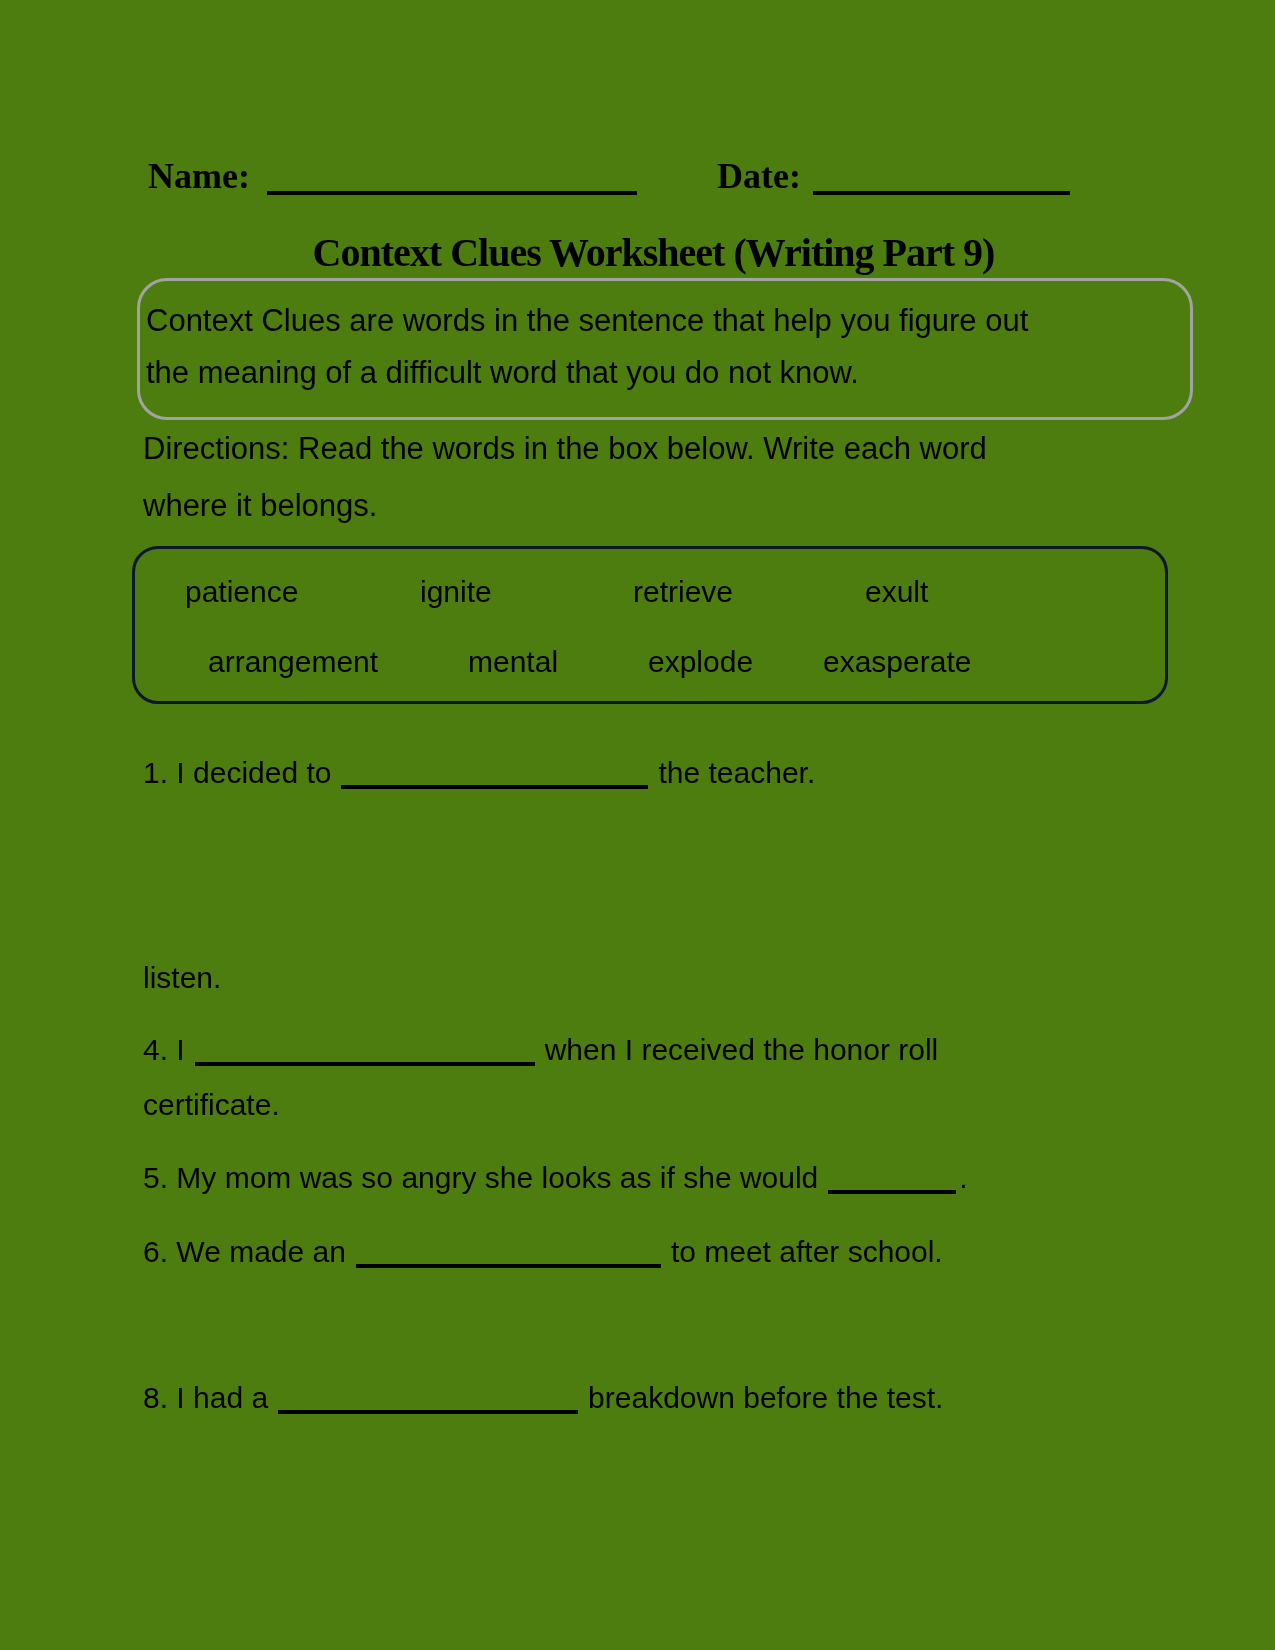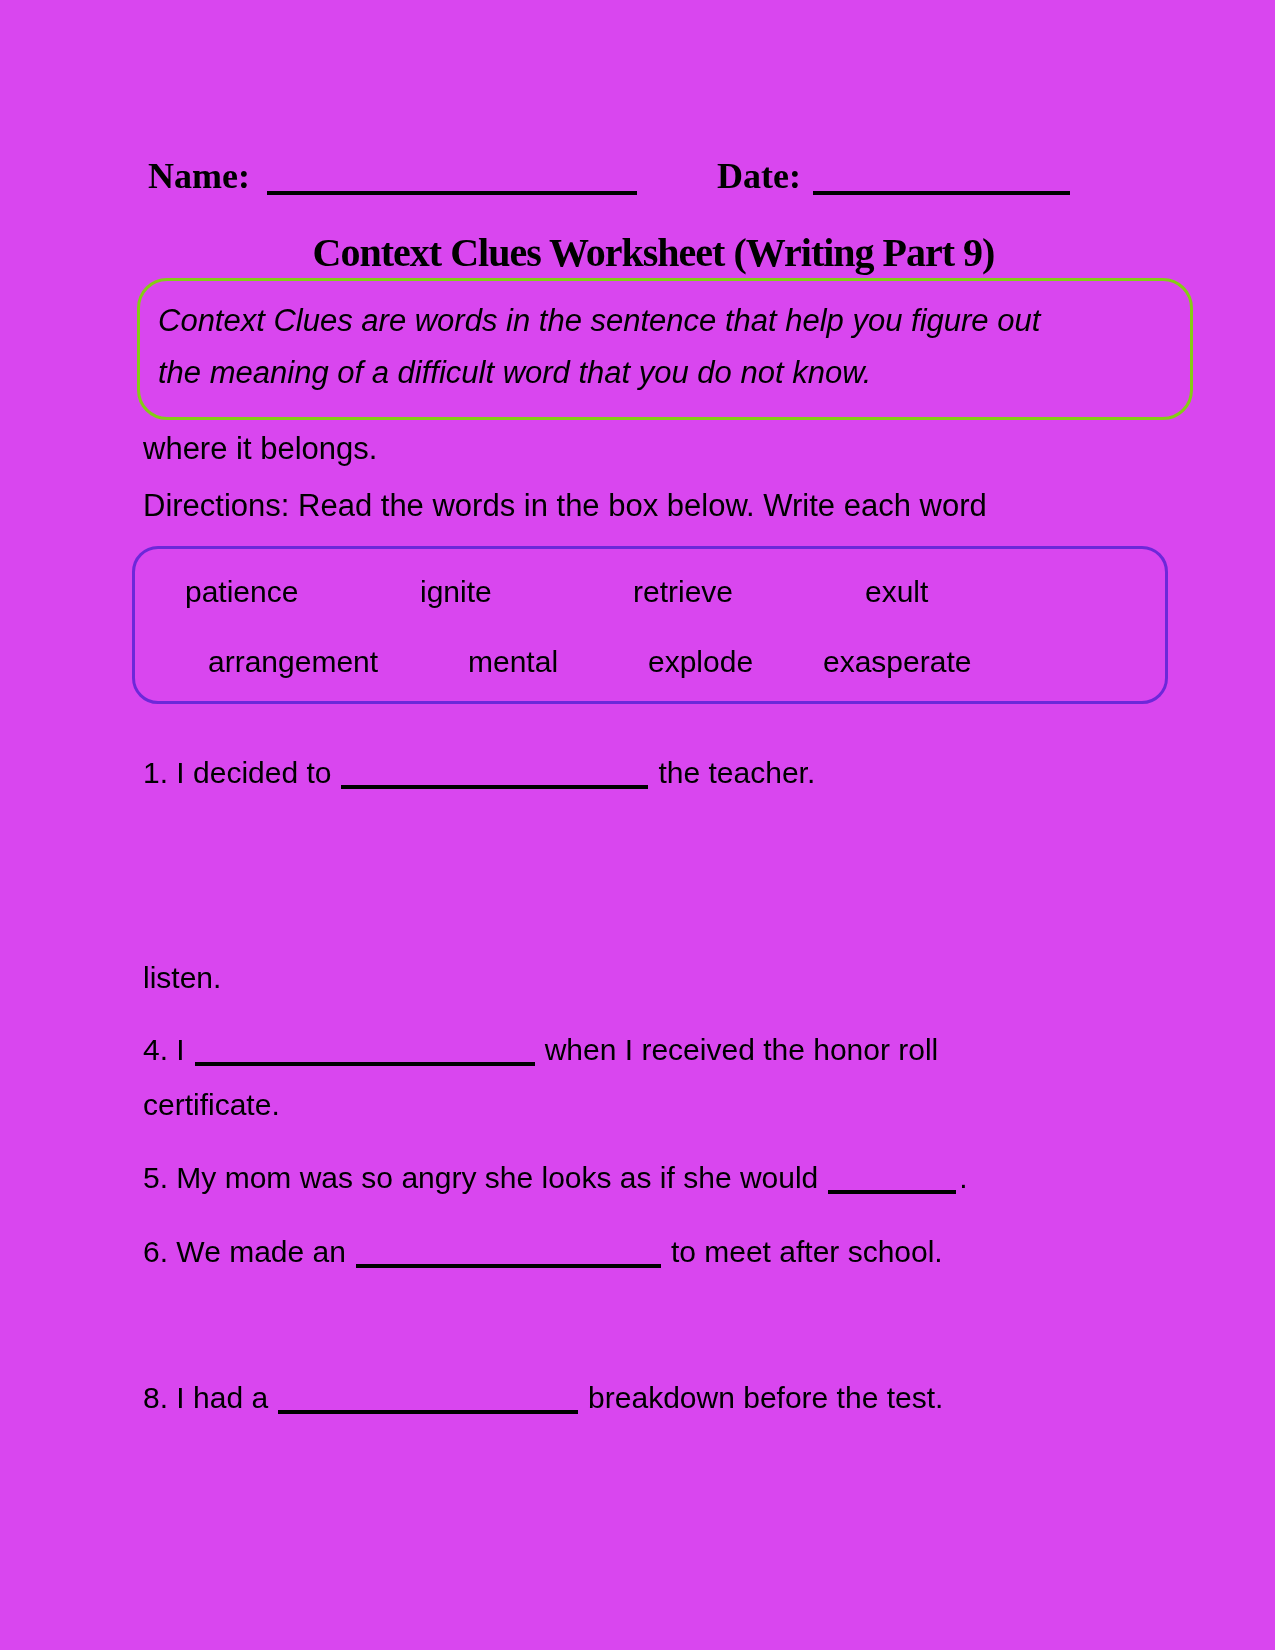--- a/index.html
+++ b/index.html
@@ -1,20 +1,20 @@
 <!DOCTYPE html>
 <html><head>
 <meta charset="utf-8">
 <style>
   html,body{margin:0;padding:0;background:#e8e8e8;}
   .page{
     position:relative;
     width:1275px;height:1650px;
     margin:0 auto;
-    background:#d946ef;
+    background:#4d7c0f;
     color:#000000;
     font-family:"Liberation Sans", sans-serif;
     overflow:hidden;
   }
   
   .name-date-row{position:absolute;top:155px;left:0;width:100%;height:60px;
     font-family:"Liberation Serif", serif;font-weight:bold;font-size:36px;}
   .nd-label{position:absolute;top:0;}
   .name-label{left:148px;}
   .date-label{left:717px;}
@@ -25,32 +25,32 @@
   .title{
     position:absolute;top:213px;left:0;width:100%;
     margin:16px;text-align:center;
     font-family:"Liberation Serif", serif;
     font-weight:bold;font-size:40px;letter-spacing:-1px;
   }
 
   
   .def-box{
     position:absolute;left:137px;top:278px;width:1056px;height:142px;
-    box-sizing:border-box;border:3px solid #84cc16;border-radius:30px;
-    padding:14px 0 0 18px;
-    font-size:31px;line-height:52px;font-style:italic;
+    box-sizing:border-box;border:3px solid #a3a3a3;border-radius:30px;
+    padding:14px 0 0 6px;
+    font-size:31px;line-height:52px;
   }
 
   
   .directions{position:absolute;left:143px;top:420px;font-size:31px;line-height:57px;}
 
   
   .word-bank{
     position:absolute;left:132px;top:546px;width:1036px;height:158px;
-    box-sizing:border-box;border:3px solid #6d28d9;border-radius:26px;
+    box-sizing:border-box;border:3px solid #0f172a;border-radius:26px;
     font-size:30px;
   }
   .wb{position:absolute;white-space:nowrap;}
 
   
   .q{position:absolute;left:143px;font-size:30px;white-space:nowrap;}
   .blank{
     display:inline-block;height:1em;
     border-bottom:4px solid #000;
     margin:0 10px;vertical-align:-6px;
@@ -70,22 +70,22 @@
   </div>
 
   <h1 class="title">Context Clues Worksheet (Writing Part 9)</h1>
 
   <div class="def-box">
     <div>Context Clues are words in the sentence that help you figure out</div>
     <div>the meaning of a difficult word that you do not know.</div>
   </div>
 
   <div class="directions">
+    <div>Directions: Read the words in the box below. Write each word</div>
     <div>where it belongs.</div>
-    <div>Directions: Read the words in the box below. Write each word</div>
   </div>
 
   <div class="word-bank">
     <span class="wb" style="left:50px;top:26px">patience</span>
     <span class="wb" style="left:285px;top:26px">ignite</span>
     <span class="wb" style="left:498px;top:26px">retrieve</span>
     <span class="wb" style="left:730px;top:26px">exult</span>
     <span class="wb" style="left:73px;top:96px">arrangement</span>
     <span class="wb" style="left:333px;top:96px">mental</span>
     <span class="wb" style="left:513px;top:96px">explode</span>

